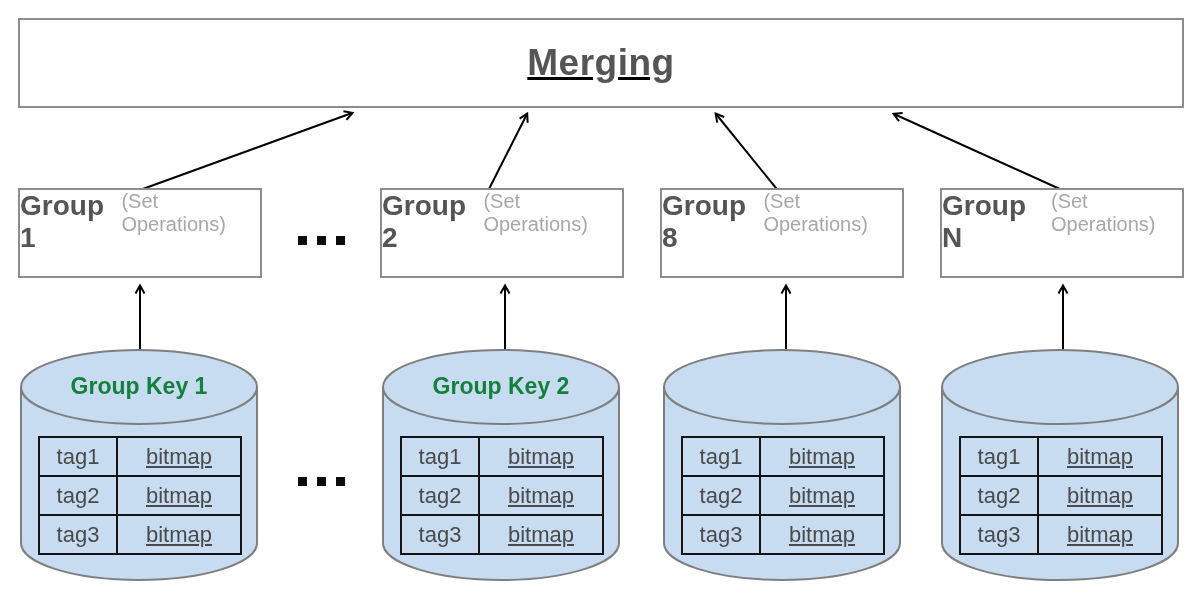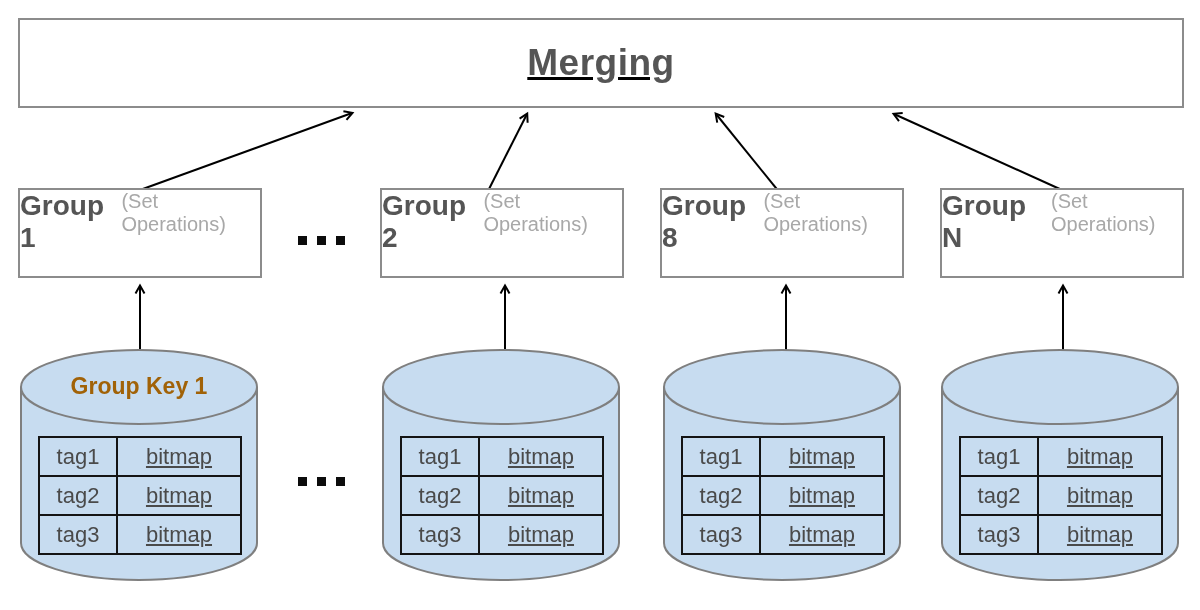--- a/index.html
+++ b/index.html
@@ -111,21 +111,21 @@
   .cyl-svg { position: absolute; left: 0; top: 0; }
   .cyl-body { fill: var(--cylinder-fill); stroke: var(--cylinder-stroke); stroke-width: 2; }
   .cyl-lid-arc { fill: none; stroke: var(--cylinder-stroke); stroke-width: 2; }
   .cyl-title {
     position: absolute;
     left: 0; top: 25px;
     width: 100%;
     text-align: center;
     font-size: 23px;
     font-weight: bold;
-    color: #a16207;
+    color: #15803d;
   }
   table.tagmap {
     position: absolute;
     left: 19px; top: 88px;
     border-collapse: collapse;
     background: transparent;
   }
   table.tagmap td {
     border: 2px solid var(--table-border);
     height: 39px;
@@ -215,20 +215,21 @@
           </tr>
     </tbody>
       </table>
   </div>
 
   <div class="cylinder cyl-2">
     <svg class="cyl-svg" width="240" height="234" viewBox="0 0 240 234" xmlns="http://www.w3.org/2000/svg">
       <path class="cyl-body" d="M2,39 A118,37 0 0 1 238,39 L238,195 A118,37 0 0 1 2,195 Z"></path>
       <path class="cyl-lid-arc" d="M2,39 A118,37 0 0 0 238,39"></path>
     </svg>
+    <div class="cyl-title">Group Key 2</div>
     <table class="tagmap">
       <tbody>
           <tr>
             <td class="c-tag">tag1</td>
             <td class="c-val">bitmap</td>
           </tr>
       <tr>
             <td class="c-tag">tag2</td>
             <td class="c-val">bitmap</td>
           </tr>

